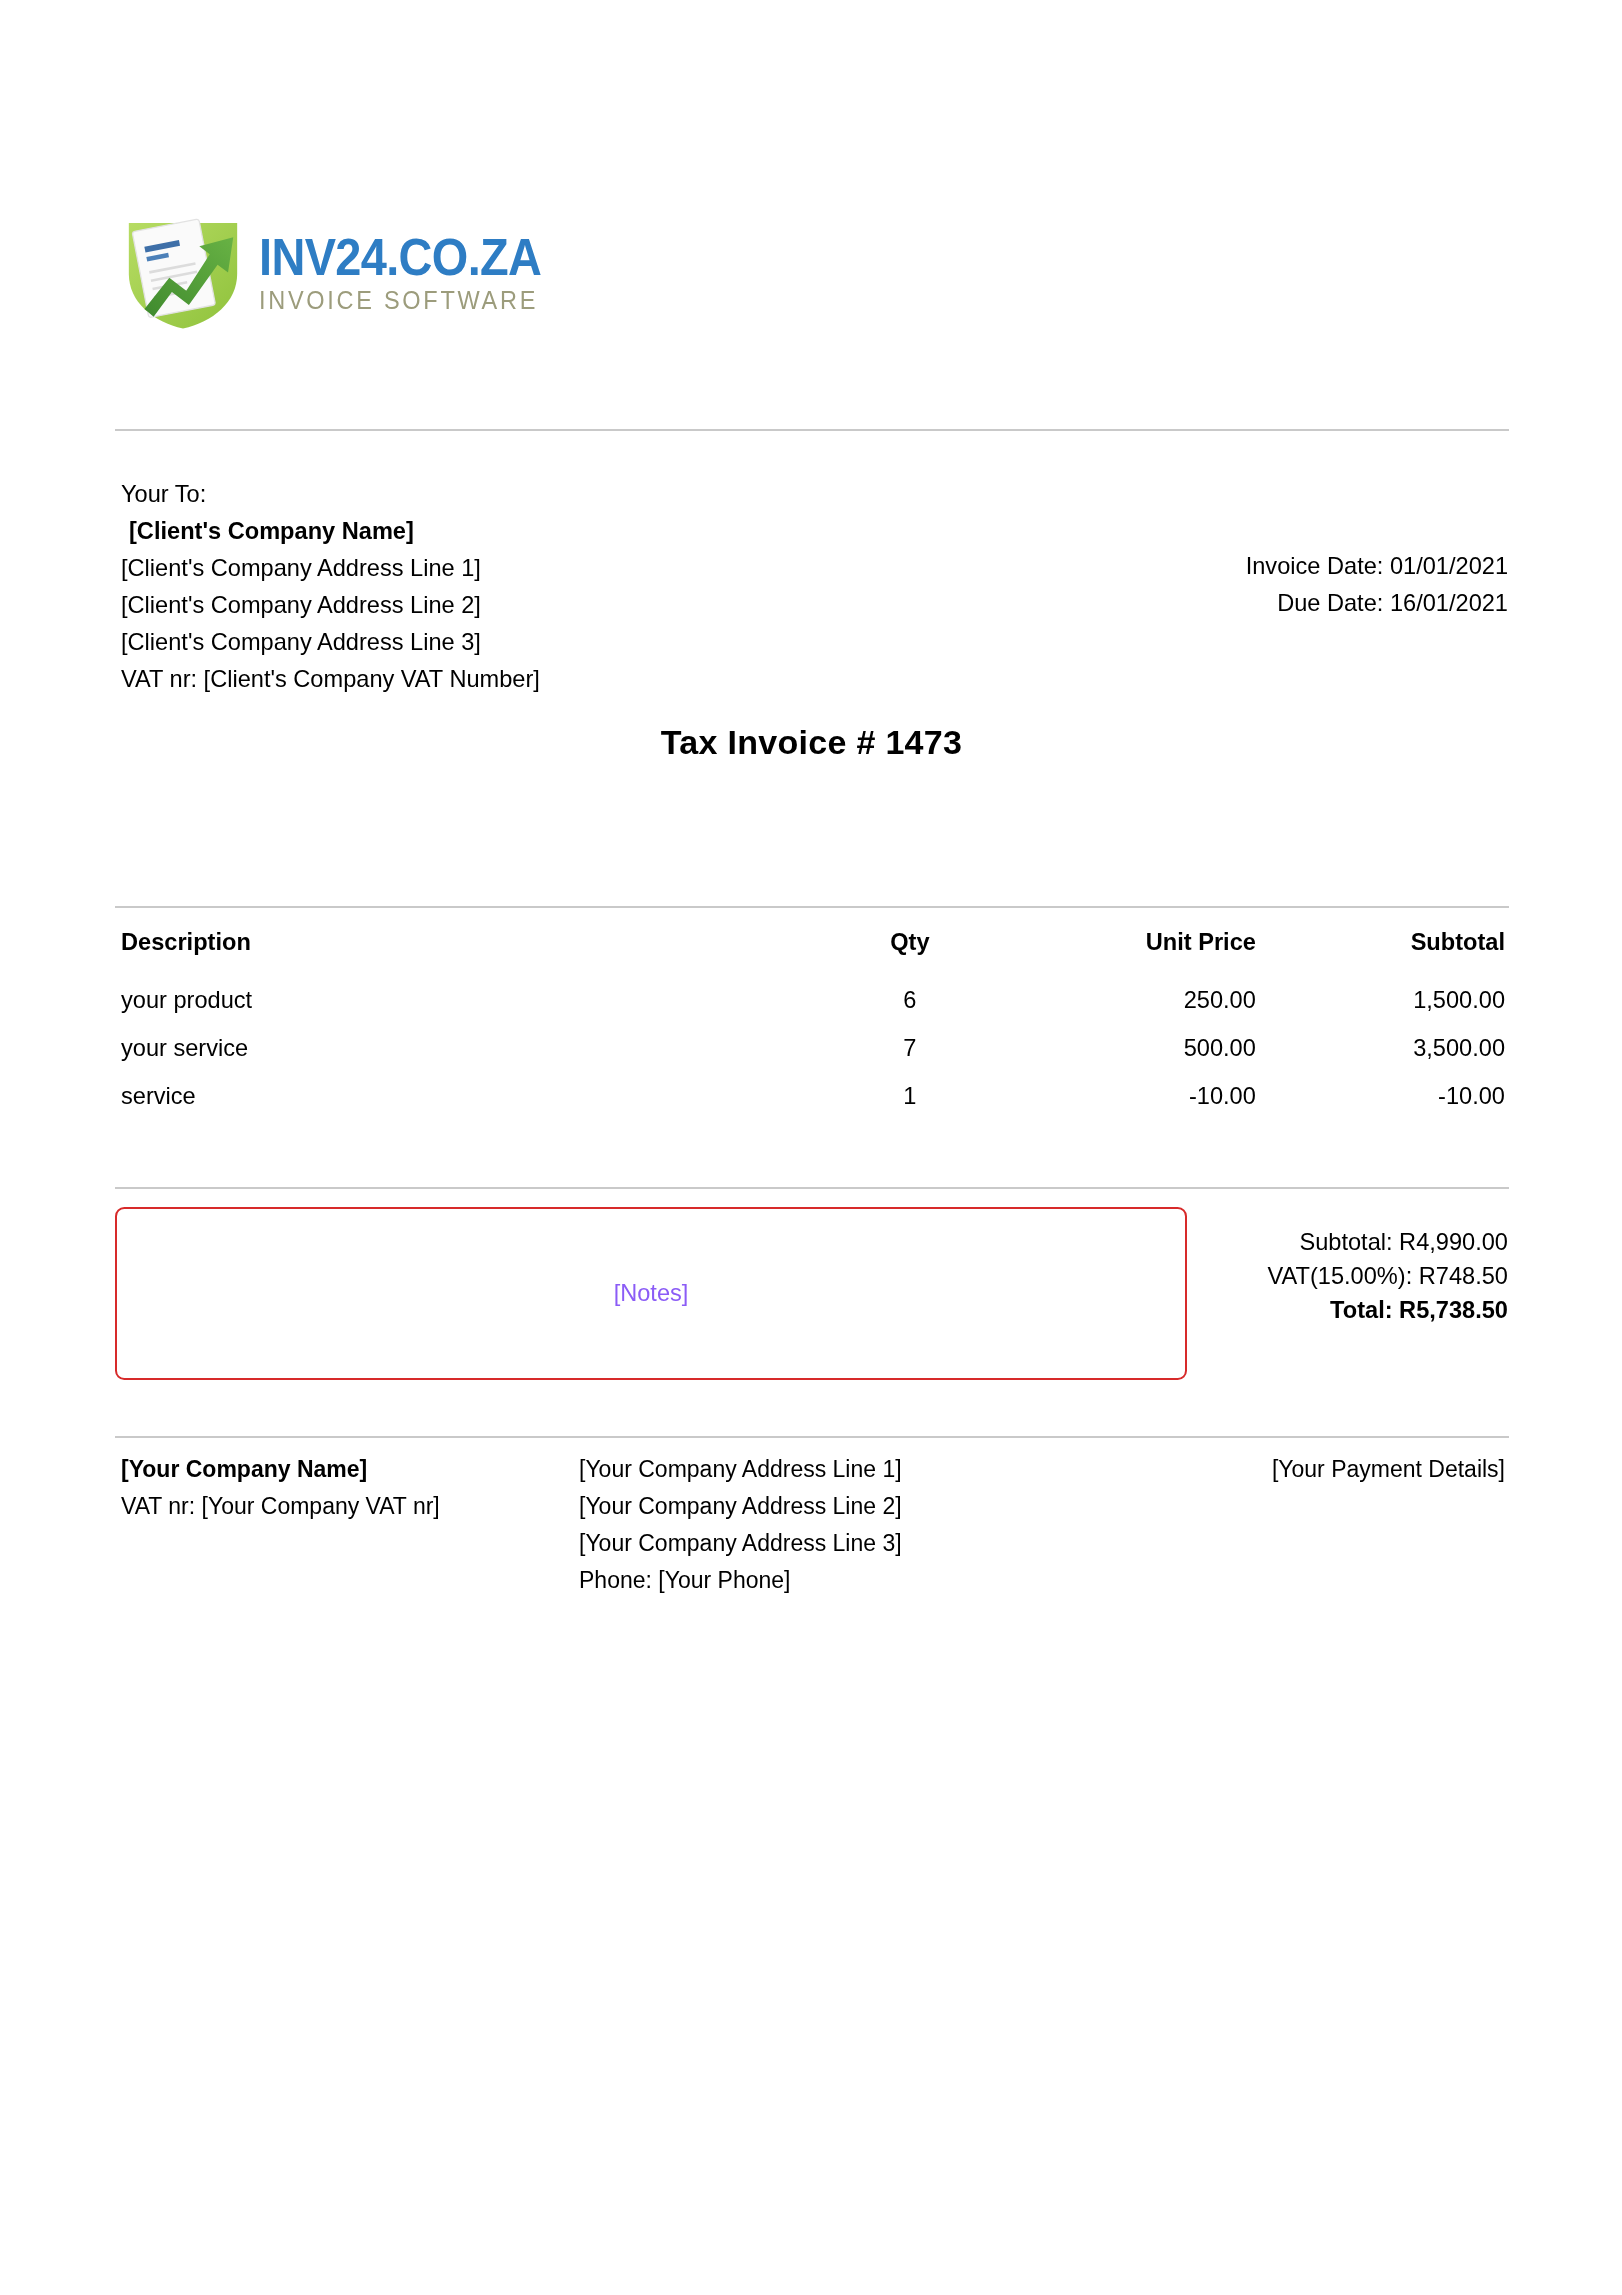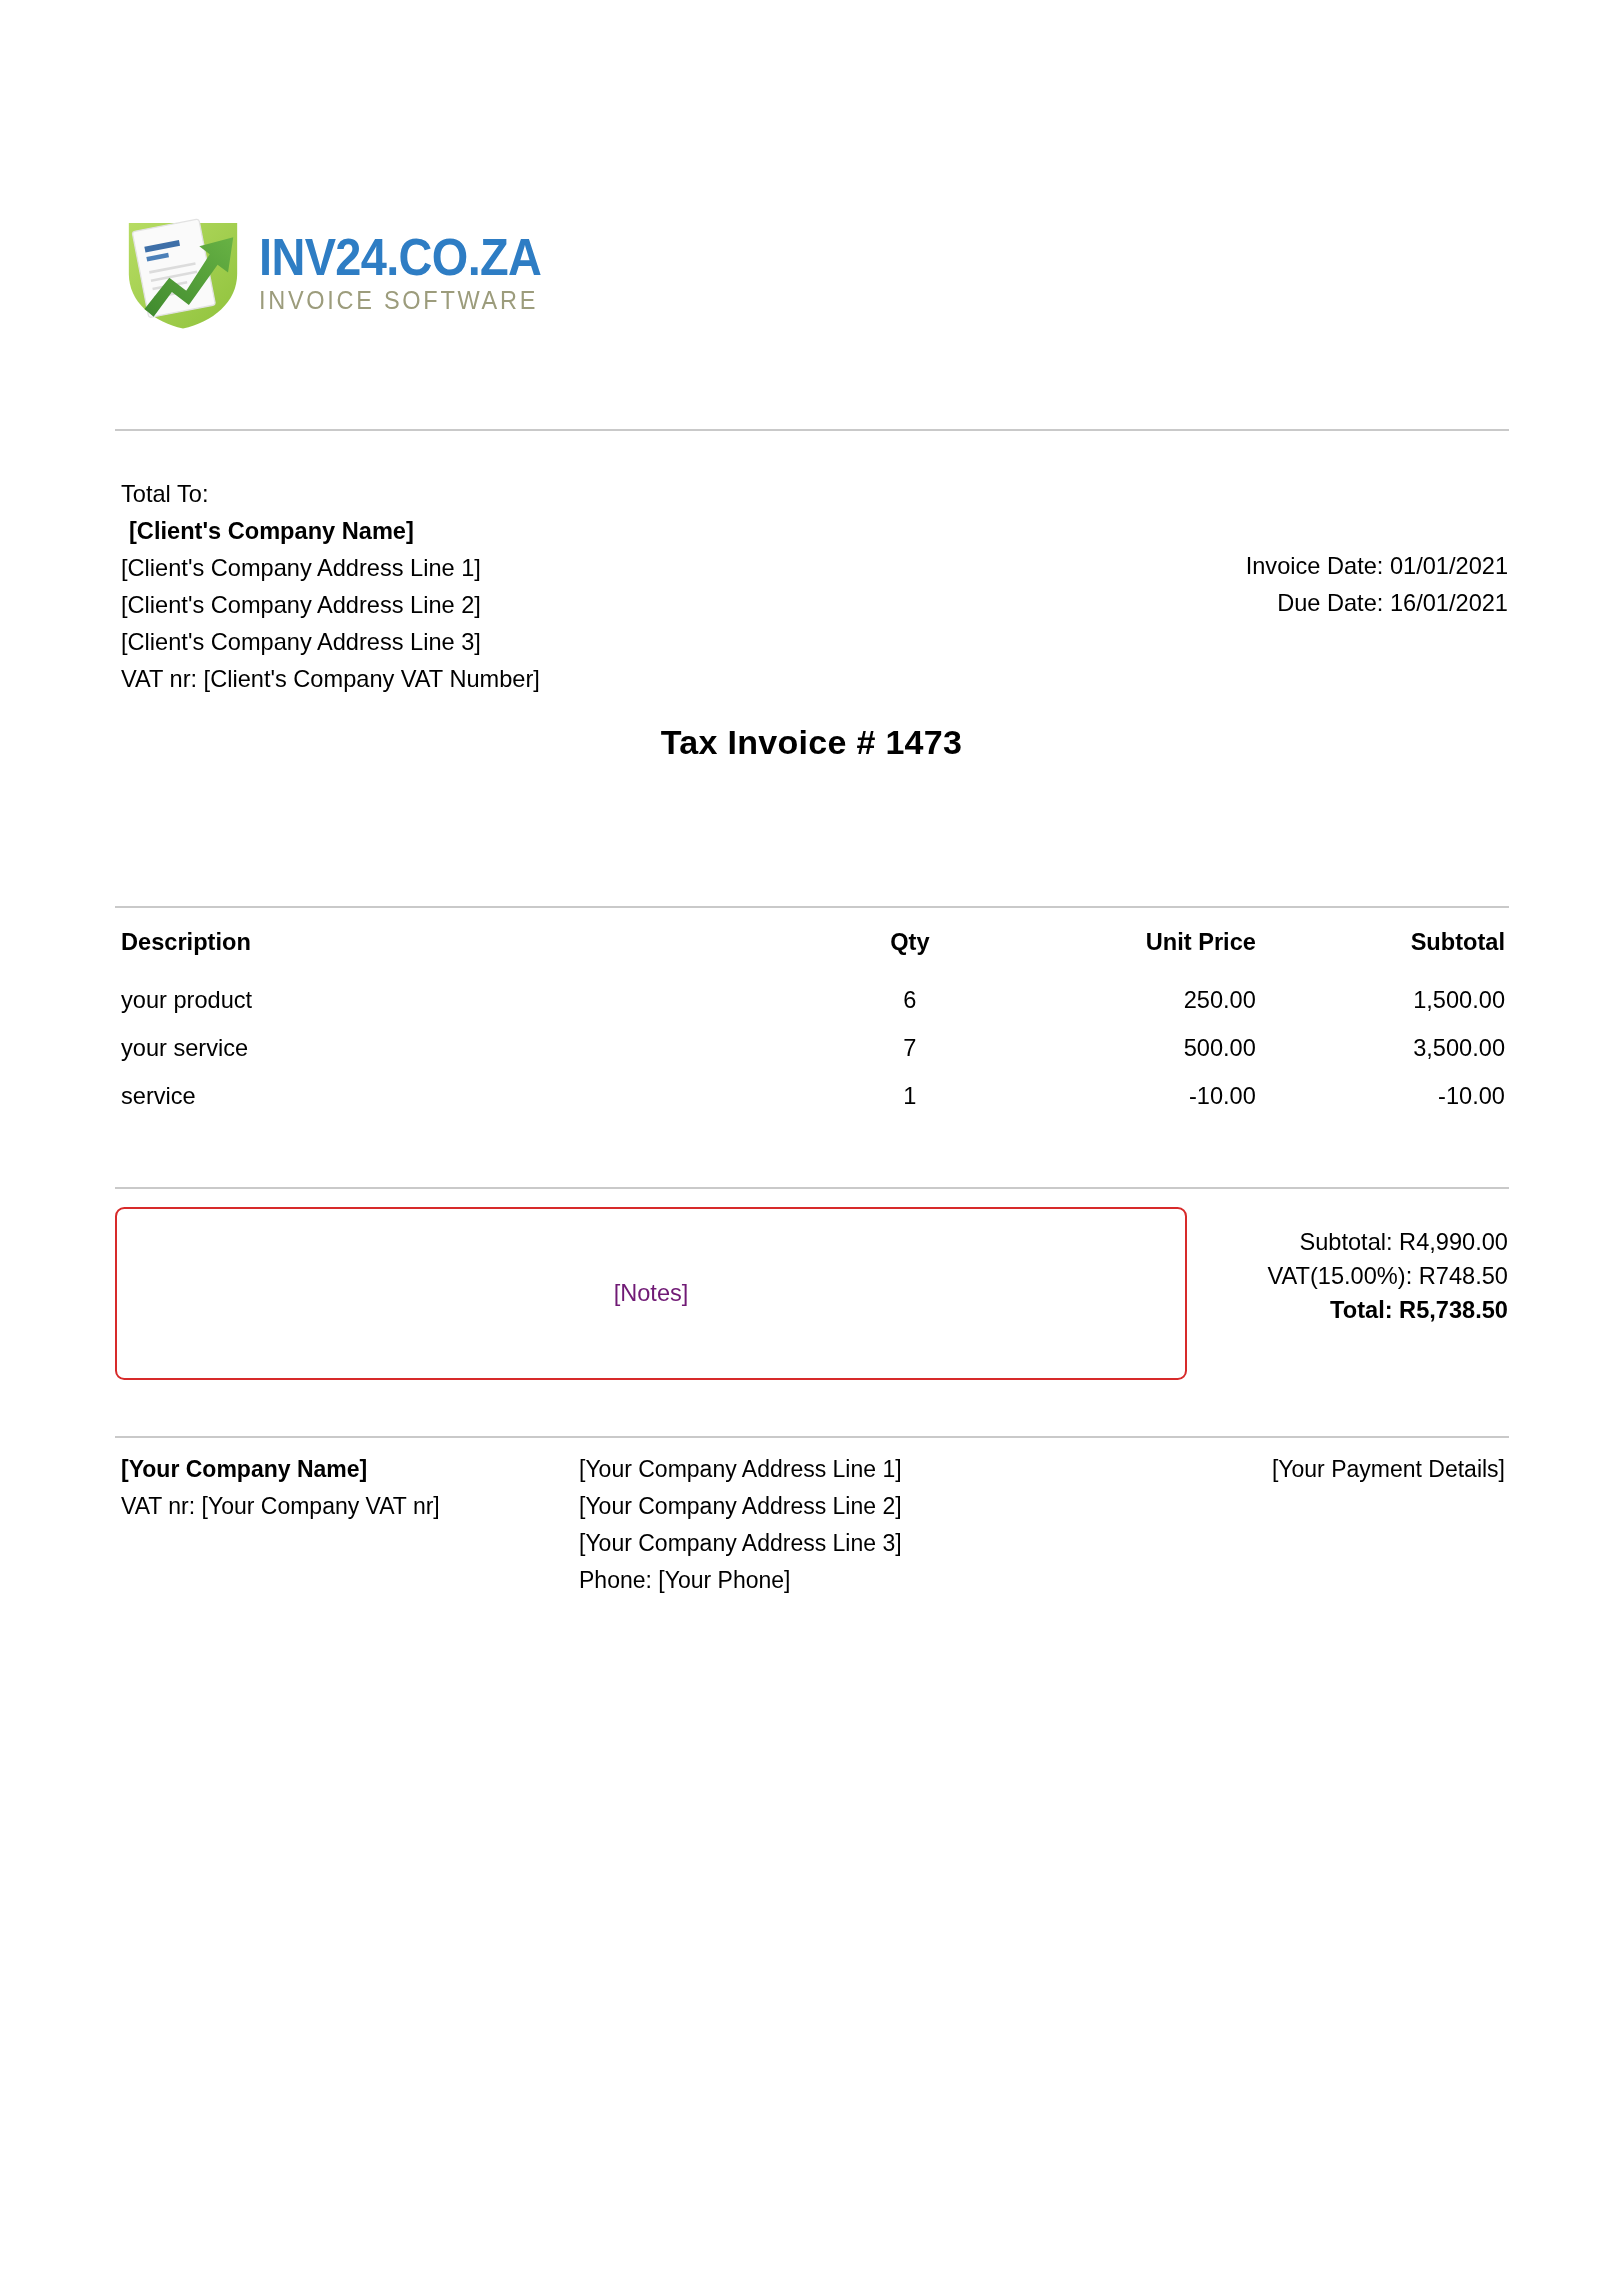--- a/index.html
+++ b/index.html
@@ -144,21 +144,21 @@
     top: 1207px;
     width: 1072px;
     height: 173px;
     box-sizing: border-box;
     border: 2.6px solid #D72A2A;
     border-radius: 9.2px;
     display: flex;
     align-items: center;
     justify-content: center;
     font-size: 23.6px;
-    color: #701a75;
+    color: #8b5cf6;
   }
 
   .totals {
     position: absolute;
     right: 115px;
     top: 1225px;
     text-align: right;
     font-size: 23.6px;
     line-height: 34px;
     white-space: nowrap;
@@ -216,21 +216,21 @@
       <span class="logo-sub">INVOICE SOFTWARE</span>
     </span>
   </div>
 
   <div class="rule rule-top"></div>
   <div class="rule rule-table"></div>
   <div class="rule rule-items"></div>
   <div class="rule rule-footer"></div>
 
   <div class="bill-to">
-    <div>Total To:</div>
+    <div>Your To:</div>
     <div class="strong">[Client's Company Name]</div>
     <div>[Client's Company Address Line 1]</div>
     <div>[Client's Company Address Line 2]</div>
     <div>[Client's Company Address Line 3]</div>
     <div>VAT nr: [Client's Company VAT Number]</div>
   </div>
 
   <div class="dates">
     <div>Invoice Date: 01/01/2021</div>
     <div>Due Date: 16/01/2021</div>

